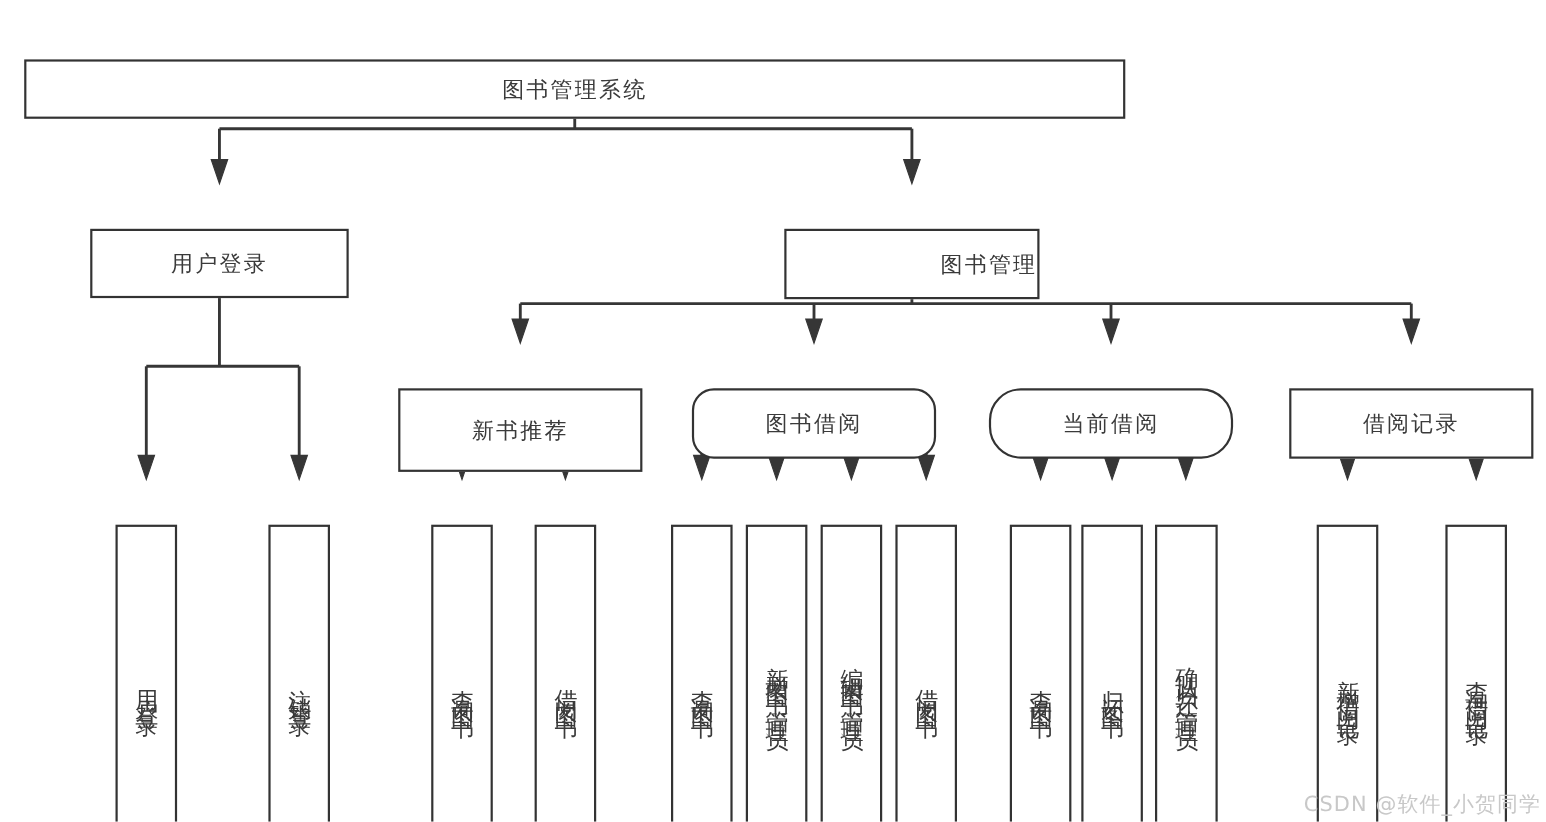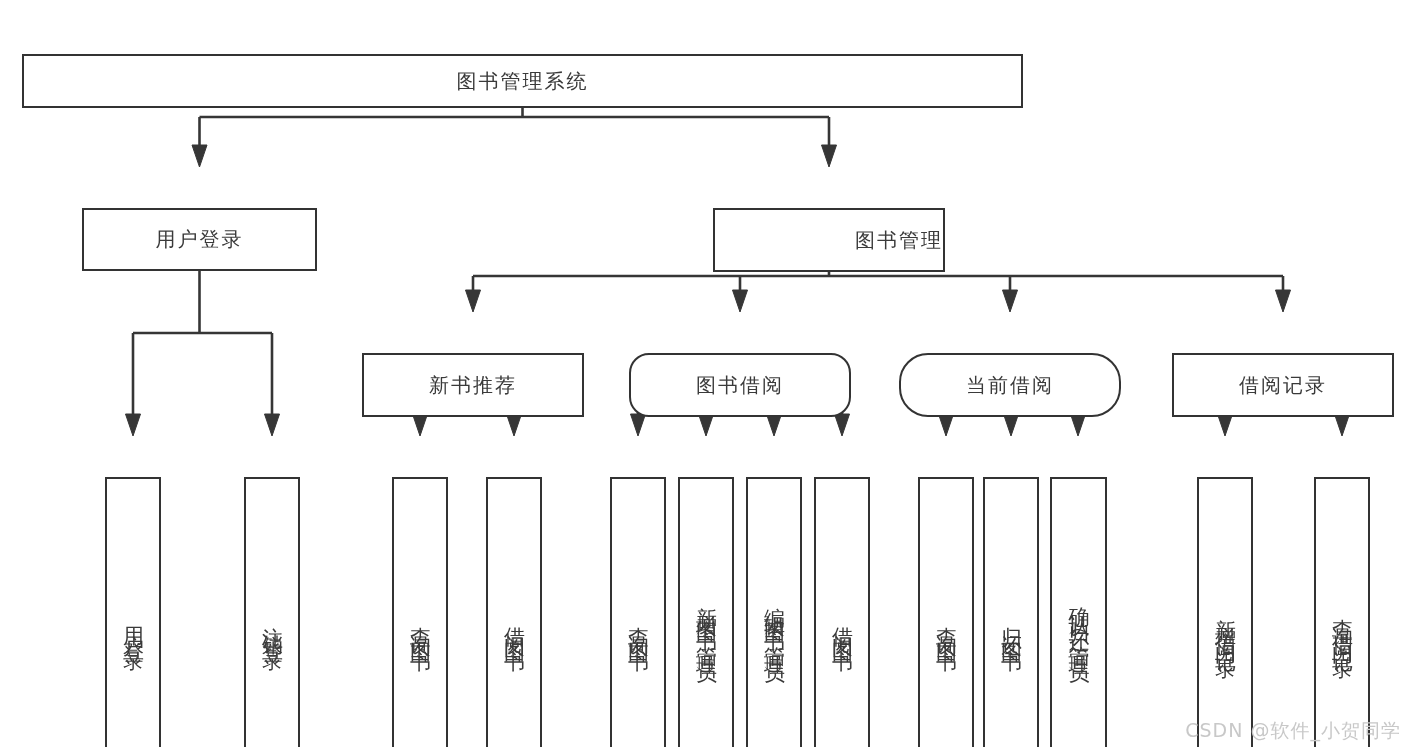--- a/index.html
+++ b/index.html
@@ -112,21 +112,21 @@
     <span class="hlabel">图书管理系统</span>
   </div>
 
   <div class="node" style="left:82px;top:168px;width:235px;height:63px;">
     <span class="hlabel">用户登录</span>
   </div>
   <div class="node" style="left:713px;top:168px;width:232px;height:64px;justify-content:flex-end;">
     <span class="hlabel">图书管理</span>
   </div>
 
-  <div class="node" style="left:362px;top:313px;width:222px;height:64px;">
+  <div class="node" style="left:362px;top:313px;width:222px;height:76px;">
     <span class="hlabel">新书推荐</span>
   </div>
   <div class="node" style="left:629px;top:313px;width:222px;height:64px;border-radius:20px;">
     <span class="hlabel">图书借阅</span>
   </div>
   <div class="node" style="left:899px;top:313px;width:222px;height:64px;border-radius:29px;">
     <span class="hlabel">当前借阅</span>
   </div>
   <div class="node" style="left:1172px;top:313px;width:222px;height:64px;">
     <span class="hlabel">借阅记录</span>

